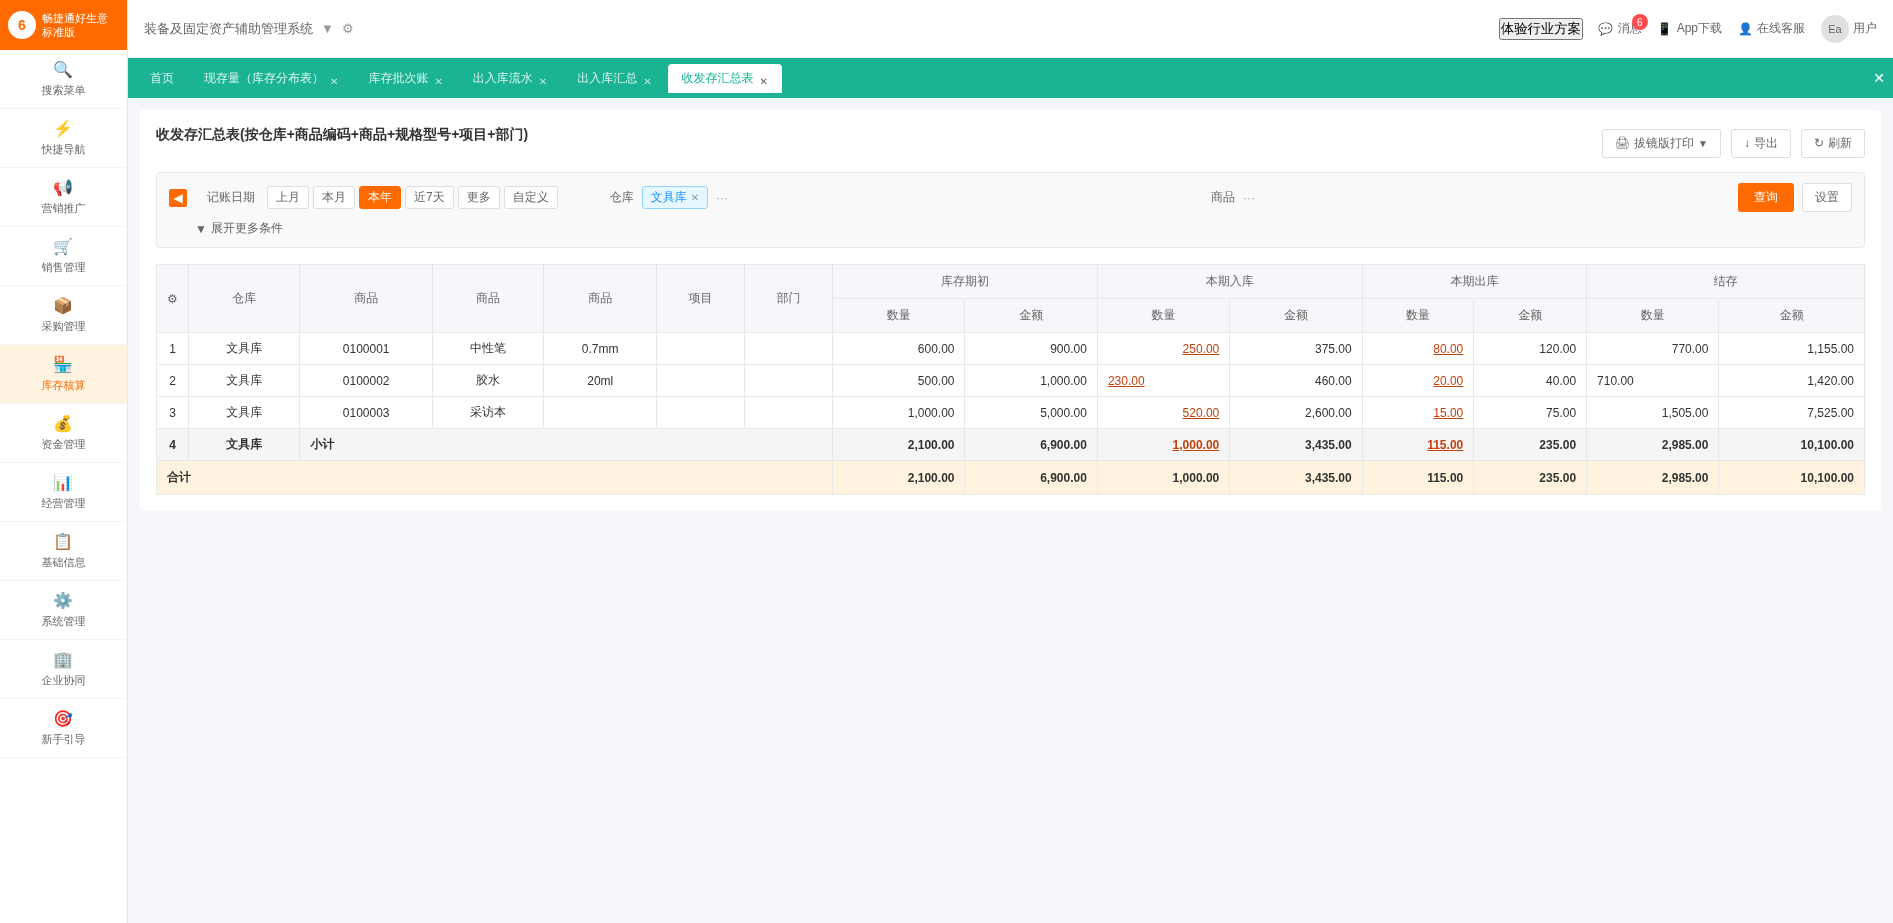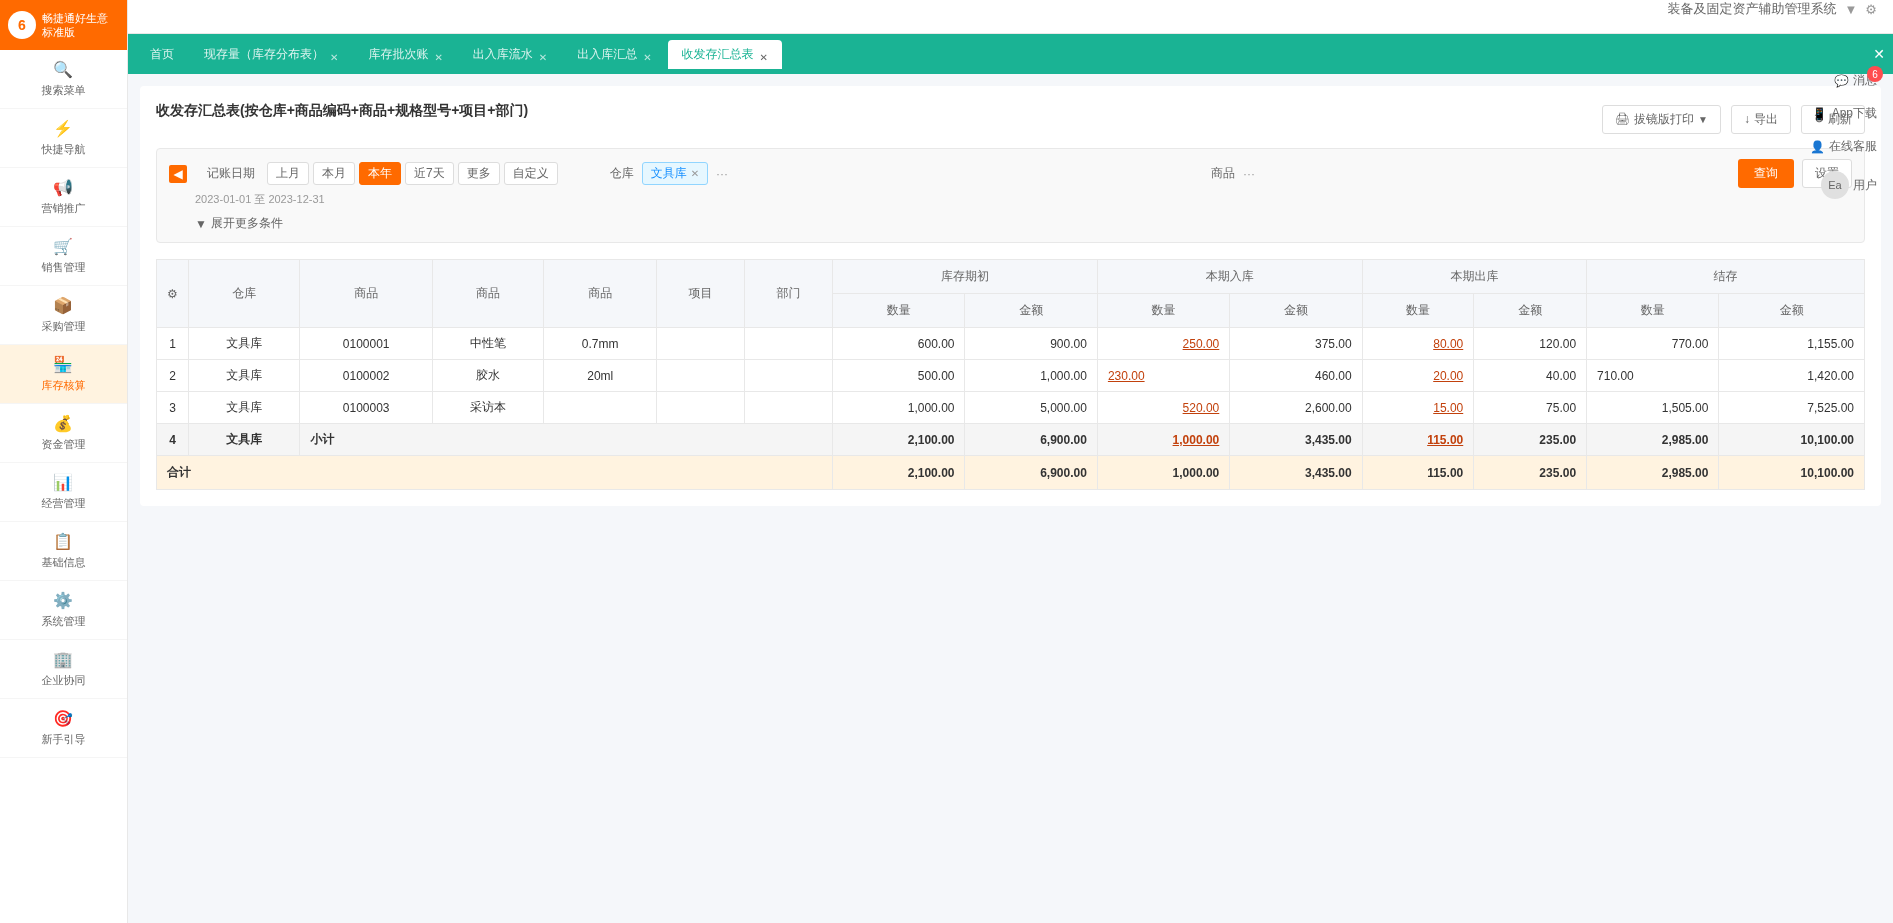--- a/index.html
+++ b/index.html
@@ -14,21 +14,21 @@
     .sidebar-item { display: flex; flex-direction: column; align-items: center; padding: 10px 4px; cursor: pointer; border-bottom: 1px solid #f5f5f5; gap: 4px; }
     .sidebar-item.active { background: #fff3e0; color: #ff6a00; }
     .sidebar-item .icon { font-size: 16px; }
     .sidebar-item .label { font-size: 11px; color: #666; text-align: center; }
     .sidebar-item.active .label { color: #ff6a00; }
 
     
     .main { flex: 1; display: flex; flex-direction: column; overflow: hidden; }
 
     
-    .top-header { background: #fff; height: 34px; display: flex; align-items: flex-end; padding: 0 16px; border-bottom: 1px solid #e8e8e8; gap: 16px; flex-direction: column; }
+    .top-header { background: #fff; height: 58px; display: flex; align-items: center; padding: 0 16px; border-bottom: 1px solid #e8e8e8; gap: 16px; }
     .top-header-title { font-size: 13px; color: #666; flex: 1; display: flex; align-items: center; gap: 8px; }
     .header-action-item { display: flex; align-items: center; gap: 4px; color: #666; cursor: pointer; font-size: 12px; position: relative; }
     .badge { background: #ff4d4f; color: #fff; border-radius: 50%; width: 16px; height: 16px; font-size: 10px; display: flex; align-items: center; justify-content: center; position: absolute; top: -6px; right: -6px; }
     .user-avatar { width: 28px; height: 28px; background: #e0e0e0; border-radius: 50%; display: flex; align-items: center; justify-content: center; font-size: 11px; color: #666; }
 
     
     .tab-bar { background: #1ab394; display: flex; align-items: center; height: 40px; padding: 0 8px; gap: 2px; }
     .tab-item { display: flex; align-items: flex-end; gap: 6px; padding: 6px 14px; border-radius: 4px 4px 0 0; cursor: pointer; font-size: 12px; color: rgba(255,255,255,0.85); background: transparent; }
     .tab-item.active { background: #fff; color: #1ab394; font-weight: 500; }
     .tab-item .close { color: rgba(255,255,255,0.7); font-size: 10px; cursor: pointer; }
@@ -241,23 +241,20 @@
             <span class="filter-ellipsis">···</span>
           </div>
           <div class="filter-product" style="margin-left:auto;">
             <span class="filter-label">商品</span>
             <span class="filter-ellipsis">···</span>
           </div>
           <div class="filter-actions">
             <button class="btn-query">查询</button>
             <button class="btn-set">设置</button>
           </div>
-        </div>
-        <div style="margin-left:26px;margin-top:4px;">
-          <span style="font-size:11px;color:#999;">2023-01-01 至 2023-12-31</span>
         </div>
         <div class="expand-btn" style="margin-left:26px;">
           <span>▼</span>
           <span>展开更多条件</span>
         </div>
       </div>
 
       <table class="data-table">
         <thead>
           <tr>

